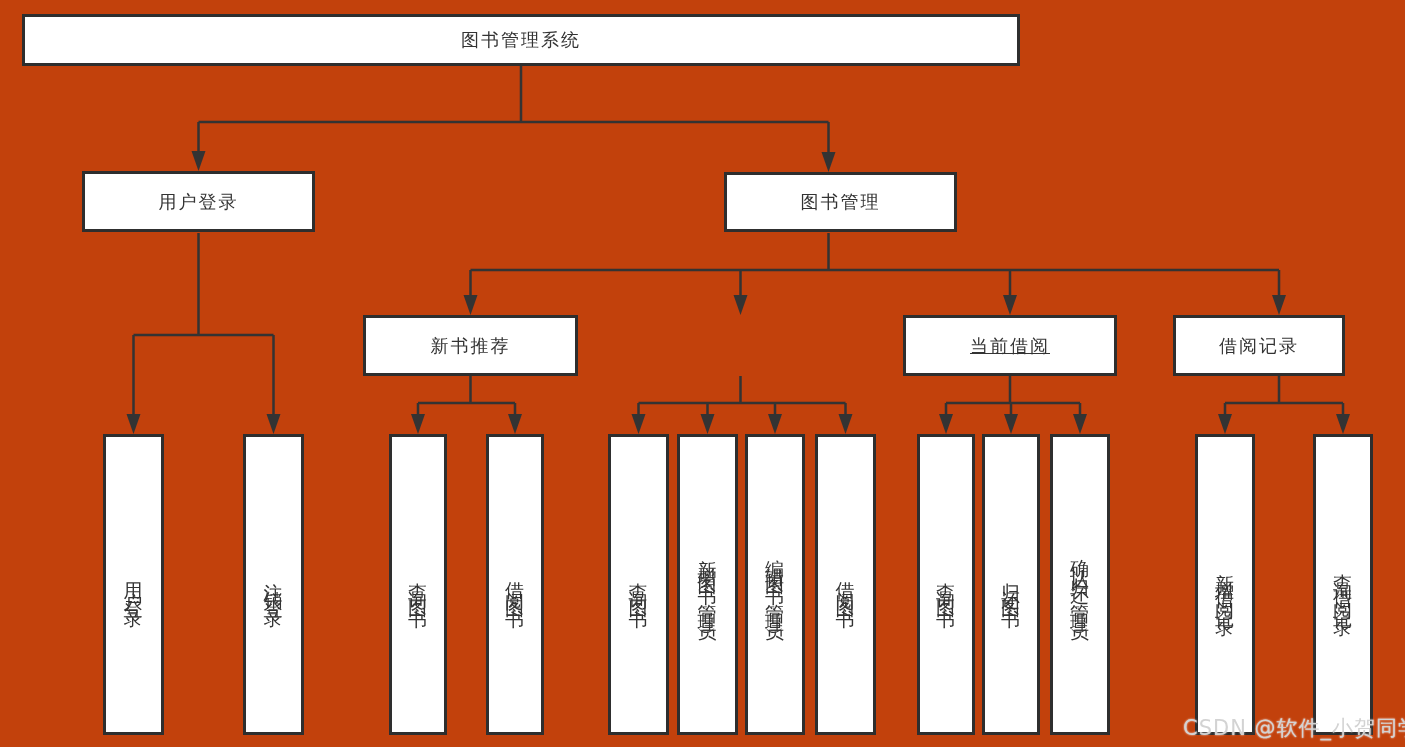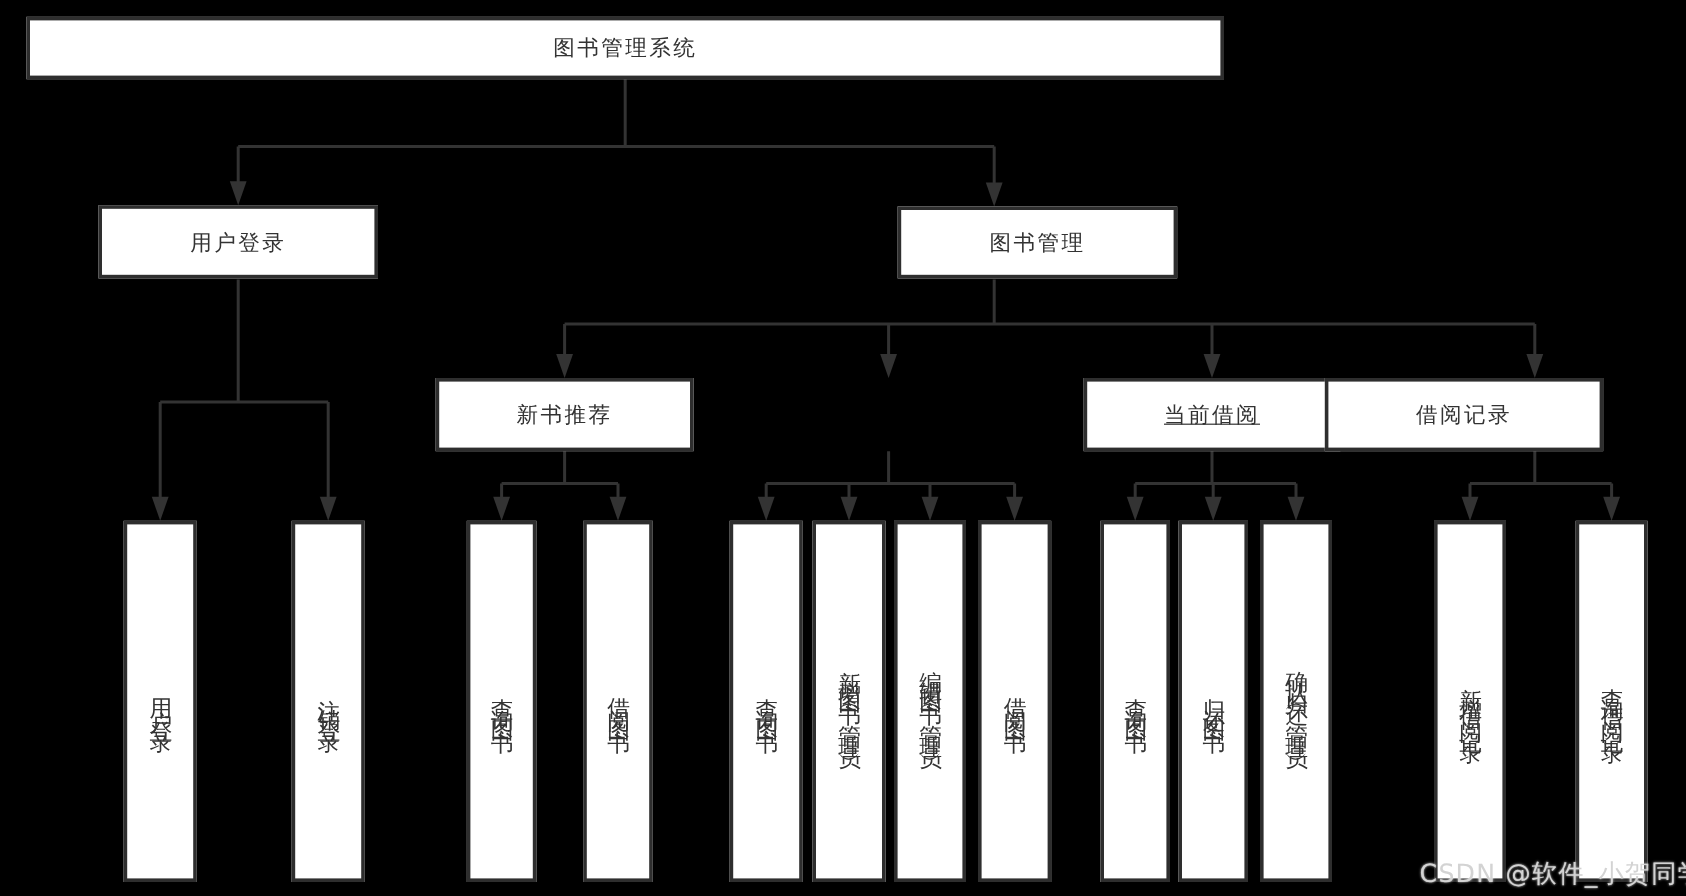--- a/index.html
+++ b/index.html
@@ -5,21 +5,21 @@
   html, body {
     margin: 0;
     padding: 0;
     background: #ffffff;
     font-family: "DejaVu Sans", "Liberation Sans", sans-serif;
   }
   .stage {
     position: relative;
     width: 1405px;
     height: 747px;
-    background: #000000;
+    background: #c2410c;
     overflow: hidden;
   }
   .connectors {
     position: absolute;
     left: 0;
     top: 0;
     pointer-events: none;
     z-index: 1;
   }
   .node {
@@ -102,25 +102,25 @@
       <polygon points="1004,414 1018,414 1011,434"></polygon>
       <polygon points="1073,414 1087,414 1080,434"></polygon>
       <polygon points="1218,414 1232,414 1225,434"></polygon>
       <polygon points="1336,414 1350,414 1343,434"></polygon>
     </g>
   </svg>
 
   <div class="node" style="left:22px; top:14px; width:998px; height:52px;">图书管理系统</div>
 
   <div class="node" style="left:82px; top:171px; width:233px; height:61px;">用户登录</div>
-  <div class="node" style="left:748px; top:172px; width:233px; height:60px;">图书管理</div>
+  <div class="node" style="left:724px; top:172px; width:233px; height:60px;">图书管理</div>
 
   <div class="node" style="left:363px; top:315px; width:215px; height:61px;">新书推荐</div>
   <div class="node" style="left:903px; top:315px; width:214px; height:61px;text-decoration:underline;">当前借阅</div>
-  <div class="node" style="left:1104px; top:315px; width:232px; height:61px;">借阅记录</div>
+  <div class="node" style="left:1173px; top:315px; width:172px; height:61px;">借阅记录</div>
 
   <div class="leaf" style="left:103px; width:61px;">
     <span class="vtext">用户登录</span>
   </div>
   <div class="leaf" style="left:243px; width:61px;">
     <span class="vtext">注销登录</span>
   </div>
 
   <div class="leaf" style="left:389px; width:58px;">
     <span class="vtext">查询图书</span>

